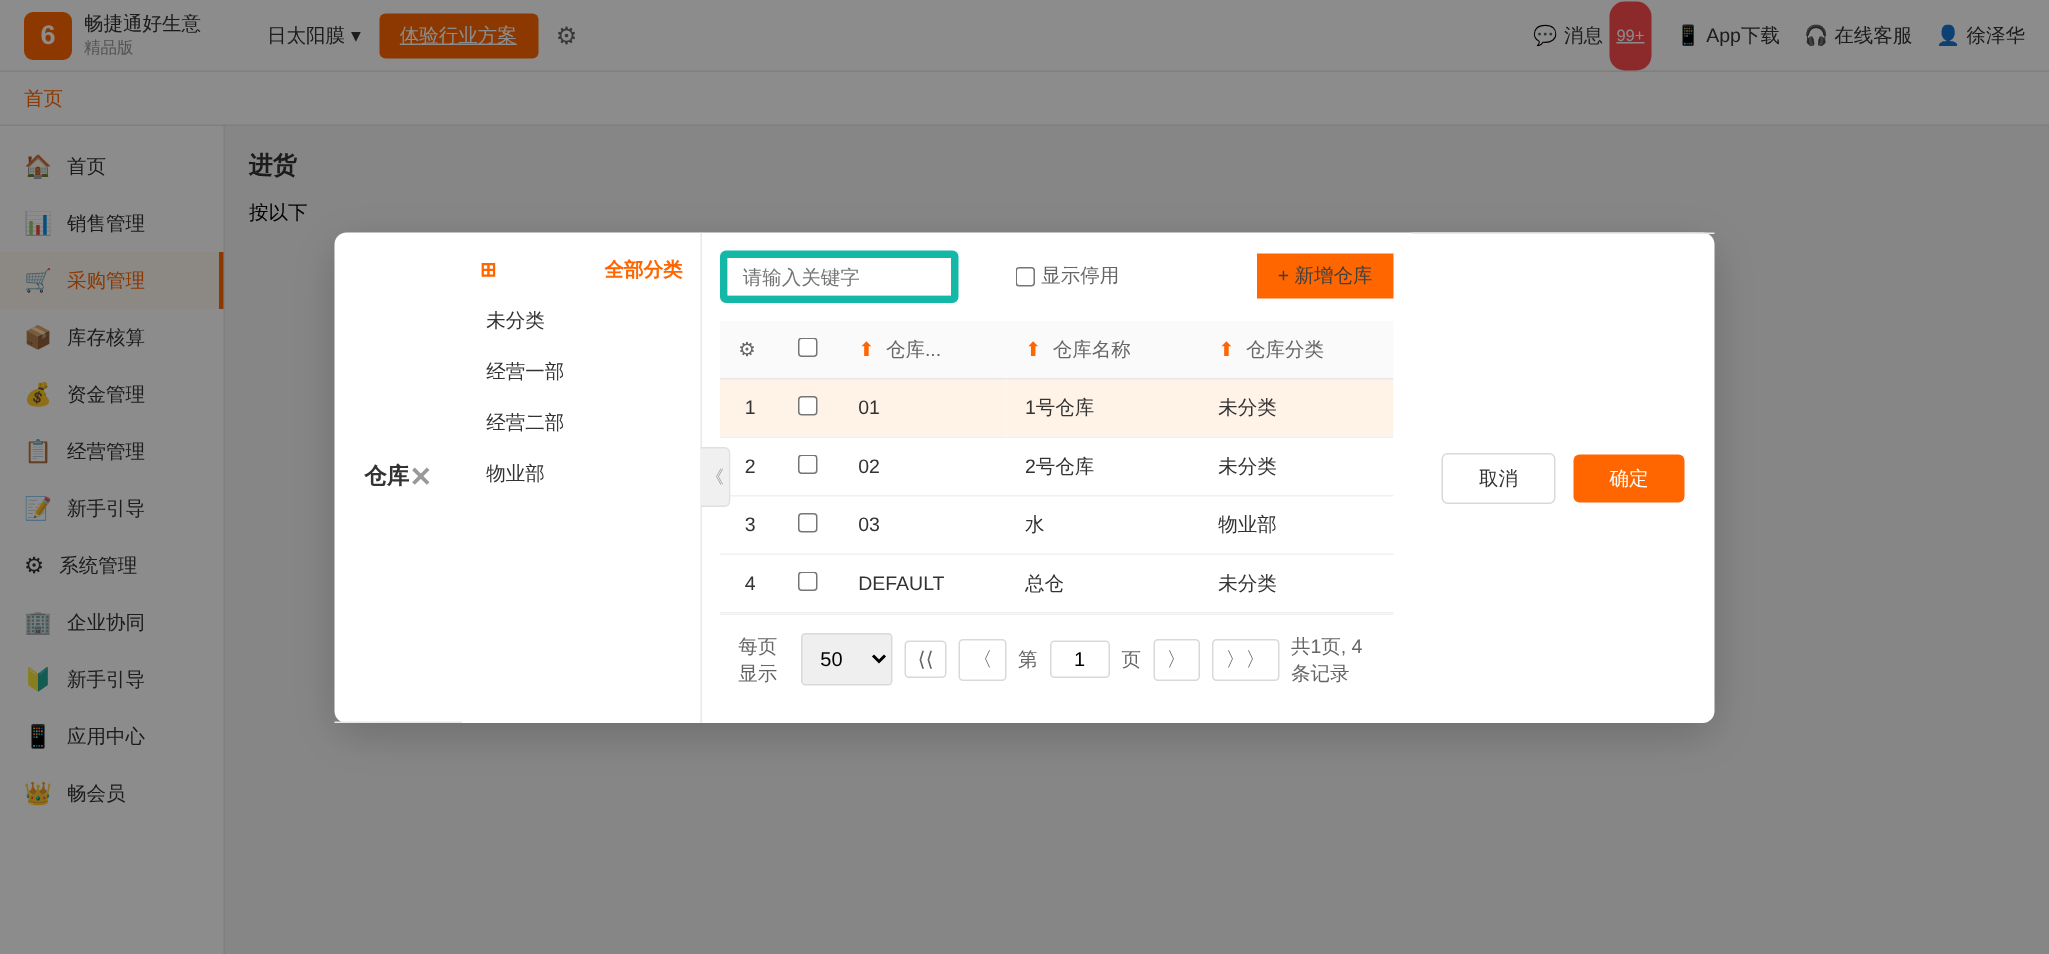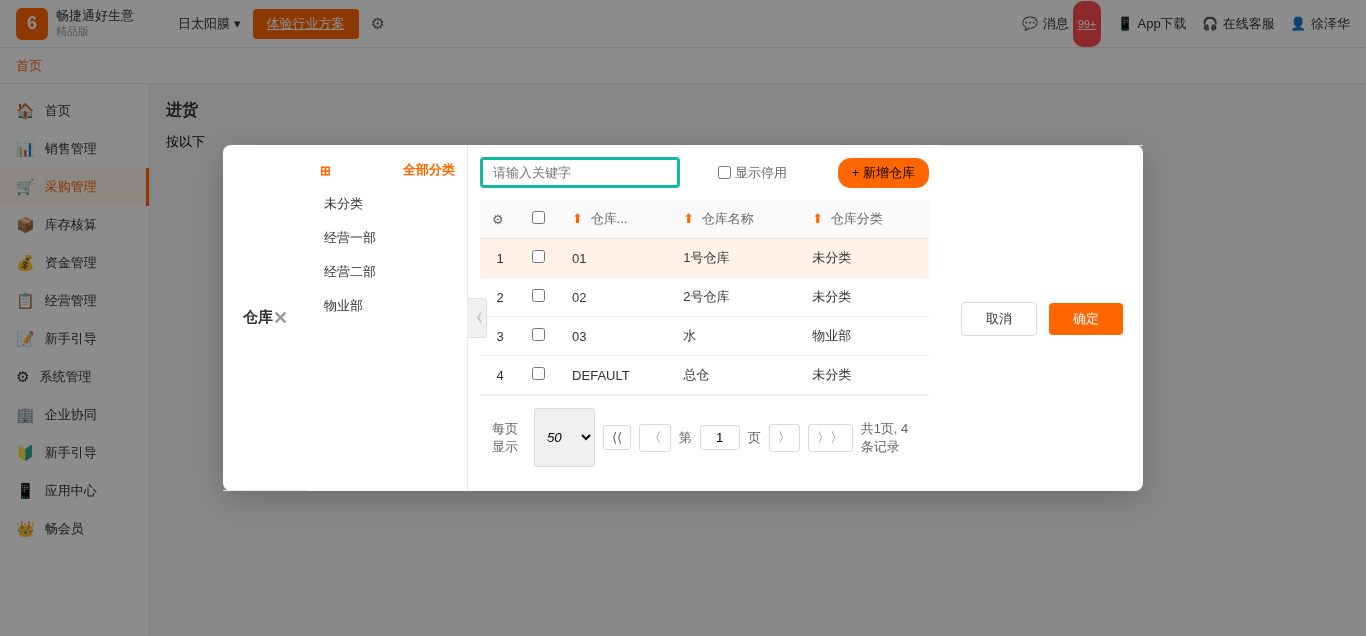--- a/index.html
+++ b/index.html
@@ -178,35 +178,35 @@
       display: flex;
       flex-direction: column;
       padding: 12px;
       overflow: hidden;
     }
     .table-toolbar {
       display: flex; align-items: center; gap: 12px; margin-bottom: 12px;
     }
     .search-box {
       display: flex; align-items: center;
-      border: 3px solid #14b8a6;
+      border: 5px solid #14b8a6;
       border-radius: 4px;
       overflow: hidden;
-      width: 200px;
+      width: 159px;
     }
     .search-box input {
       border: none; outline: none; padding: 5px 10px; font-size: 13px; flex: 1;
     }
     .search-box .search-btn { padding: 5px 8px; background: none; border: none; cursor: pointer; color: #999; }
     .show-disabled { display: flex; align-items: center; gap: 4px; color: #666; font-size: 13px; margin-left: 26px; }
     .show-disabled input[type=checkbox] { cursor: pointer; }
     .add-btn {
       margin-left: auto;
-      background: #ff6600; color: #000000; border: none;
-      padding: 6px 14px; border-radius: 13px; cursor: pointer; font-size: 13px;
+      background: #ff6600; color: #404040; border: none;
+      padding: 6px 14px; border-radius: 0; cursor: pointer; font-size: 13px;
     }
     
     .data-table { width: 100%; border-collapse: collapse; font-size: 13px; }
     .data-table th {
       background: #fafafa;
       padding: 10px 12px;
       text-align: left;
       border-bottom: 1px solid #e8e8e8;
       color: #666;
       font-weight: normal;
@@ -225,21 +225,21 @@
     
     .pagination {
       display: flex; align-items: center; justify-content: center;
       gap: 8px; padding: 12px; margin-top: auto;
       border-top: 1px solid #f0f0f0;
       font-size: 13px; color: #666;
     }
     .page-btn { padding: 4px 8px; border: 1px solid #d9d9d9; border-radius: 3px; background: white; cursor: pointer; color: #666; }
     .page-btn:disabled { color: #ccc; cursor: not-allowed; }
     .page-input { width: 40px; text-align: center; border: 1px solid #d9d9d9; border-radius: 3px; padding: 4px; }
-    .per-page-select { border: 1px solid #d9d9d9; border-radius: 3px; padding: 20px 8px; font-style: italic; }
+    .per-page-select { border: 1px solid #d9d9d9; border-radius: 3px; padding: 8px 8px; }
     
     .modal-footer {
       display: flex; align-items: center; justify-content: flex-end;
       gap: 12px;
       padding: 14px 20px;
       border-top: 1px solid #e8e8e8;
     }
     .btn-cancel { padding: 7px 24px; border: 1px solid #d9d9d9; border-radius: 4px; background: white; cursor: pointer; font-size: 13px; color: #333; }
     .btn-confirm { padding: 7px 24px; border: none; border-radius: 4px; background: #ff6600; color: white; cursor: pointer; font-size: 13px; }
   </style>

